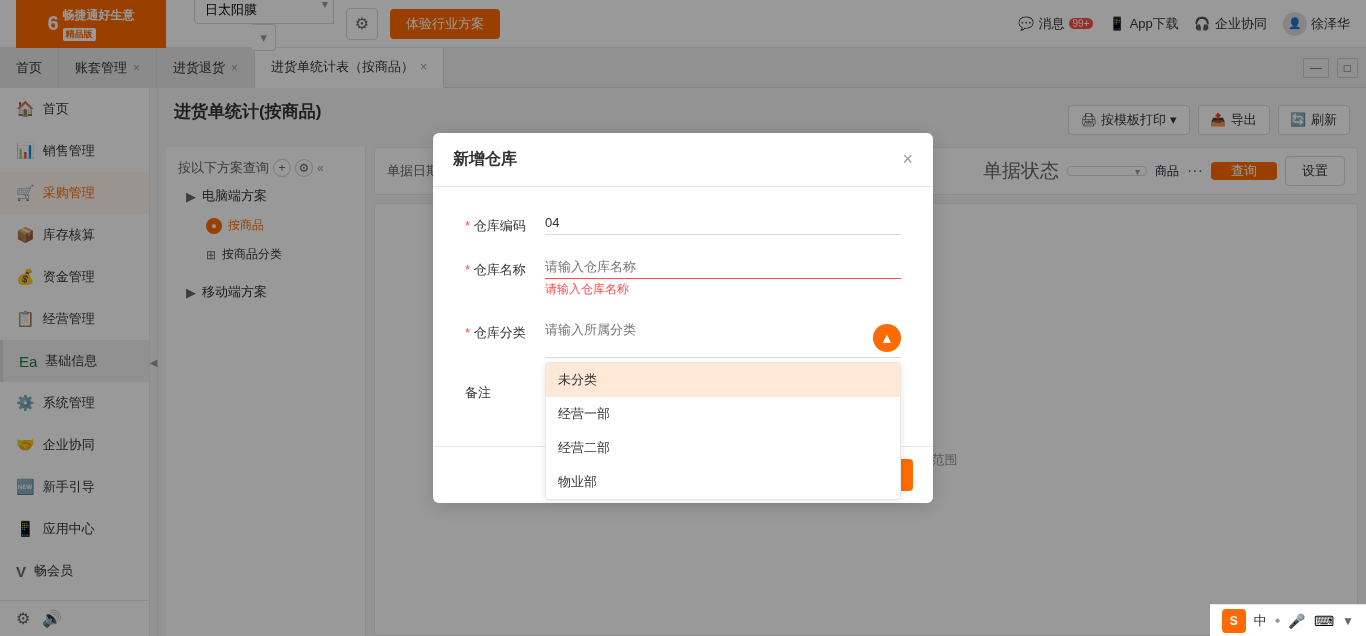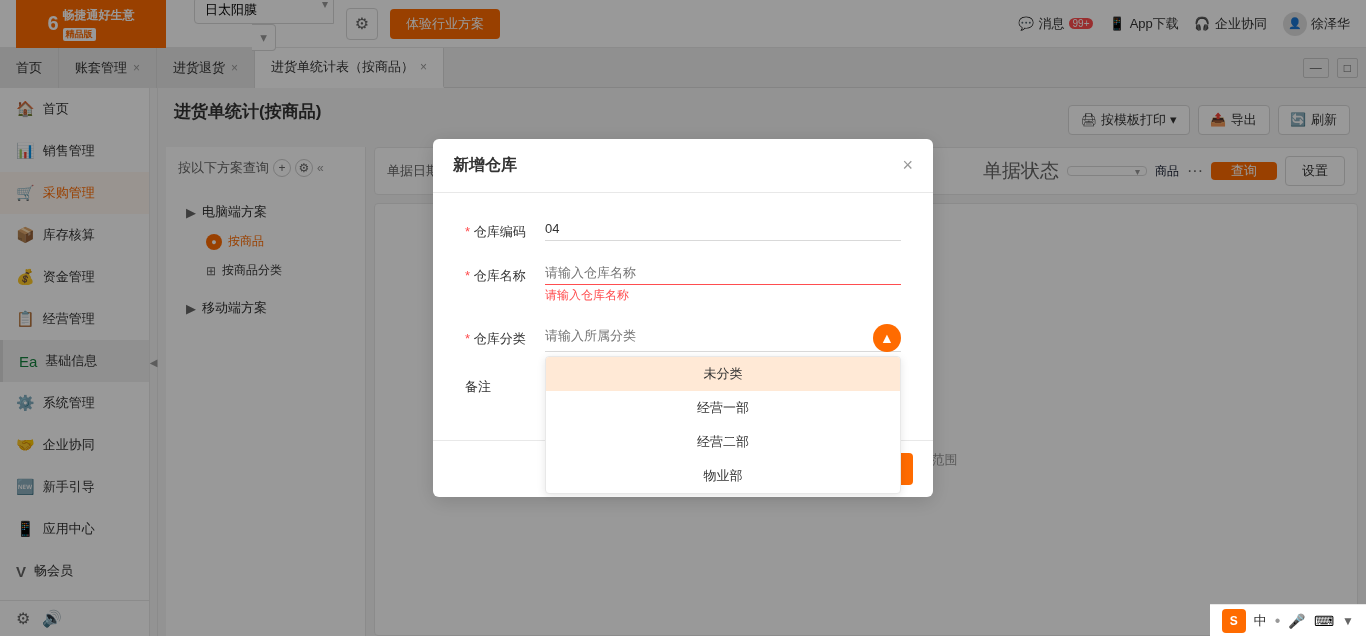--- a/index.html
+++ b/index.html
@@ -295,21 +295,20 @@
       position: absolute;
       top: calc(100% + 4px);
       left: 0;
       right: 0;
       background: #fff;
       border: 1px solid #e8e8e8;
       border-radius: 4px;
       box-shadow: 0 2px 8px rgba(0,0,0,0.1);
       z-index: 100;
       overflow: hidden;
-      text-align: center;
     }
     .dropdown-item {
       padding: 8px 12px;
       font-size: 13px;
       color: #333;
       cursor: pointer;
     }
     .dropdown-item.selected { background: #ffe9d6; }
     .modal-footer {
       padding: 12px 20px;
@@ -333,21 +332,21 @@
       width: 200px;
       background: #fff;
       border-right: 1px solid #e8e8e8;
       padding: 12px;
       flex-shrink: 0;
     }
     .filter-tree-header {
       display: flex;
       align-items: center;
       gap: 4px;
-      margin-bottom: 20px;
+      margin-bottom: 4px;
       font-size: 13px;
       color: #666;
     }
     .filter-tree-item {
       display: flex;
       align-items: center;
       gap: 6px;
       padding: 6px 8px;
       font-size: 13px;
       color: #333;
@@ -606,21 +605,21 @@
           <input type="text" class="form-input error" style="flex: 1 1 0%; border-top: none; border-right: none; border-left: none; border-image: initial; border-bottom: 1px solid rgb(255, 77, 79); padding: 4px 0px; font-size: 13px;" placeholder="请输入仓库名称">
         </div>
         <div style="padding-left:80px;">
           <span class="error-msg">请输入仓库名称</span>
         </div>
       </div>
 
       <div class="form-row" style="position:relative;">
         <label class="form-label required">仓库分类</label>
         <div class="form-input-wrapper" style="position:relative;">
-          <input type="text" style="border-top: none; border-right: none; border-left: none; border-image: initial; border-bottom: 1px solid rgb(217, 217, 217); padding: 4px 28px 8px 0px; font-size: 13px; width: 100%; outline: none; color: #6d28d9;" placeholder="请输入所属分类">
+          <input type="text" style="border-top: none; border-right: none; border-left: none; border-image: initial; border-bottom: 1px solid rgb(217, 217, 217); padding: 4px 28px 20px 0px; font-size: 13px; width: 100%; outline: none; color: #6d28d9;" placeholder="请输入所属分类">
           <div class="dropdown-arrow">▲</div>
 
           <div class="dropdown-list">
             <div class="dropdown-item selected">未分类</div>
             <div class="dropdown-item">经营一部</div>
             <div class="dropdown-item">经营二部</div>
             <div class="dropdown-item">物业部</div>
           </div>
         </div>
       </div>

